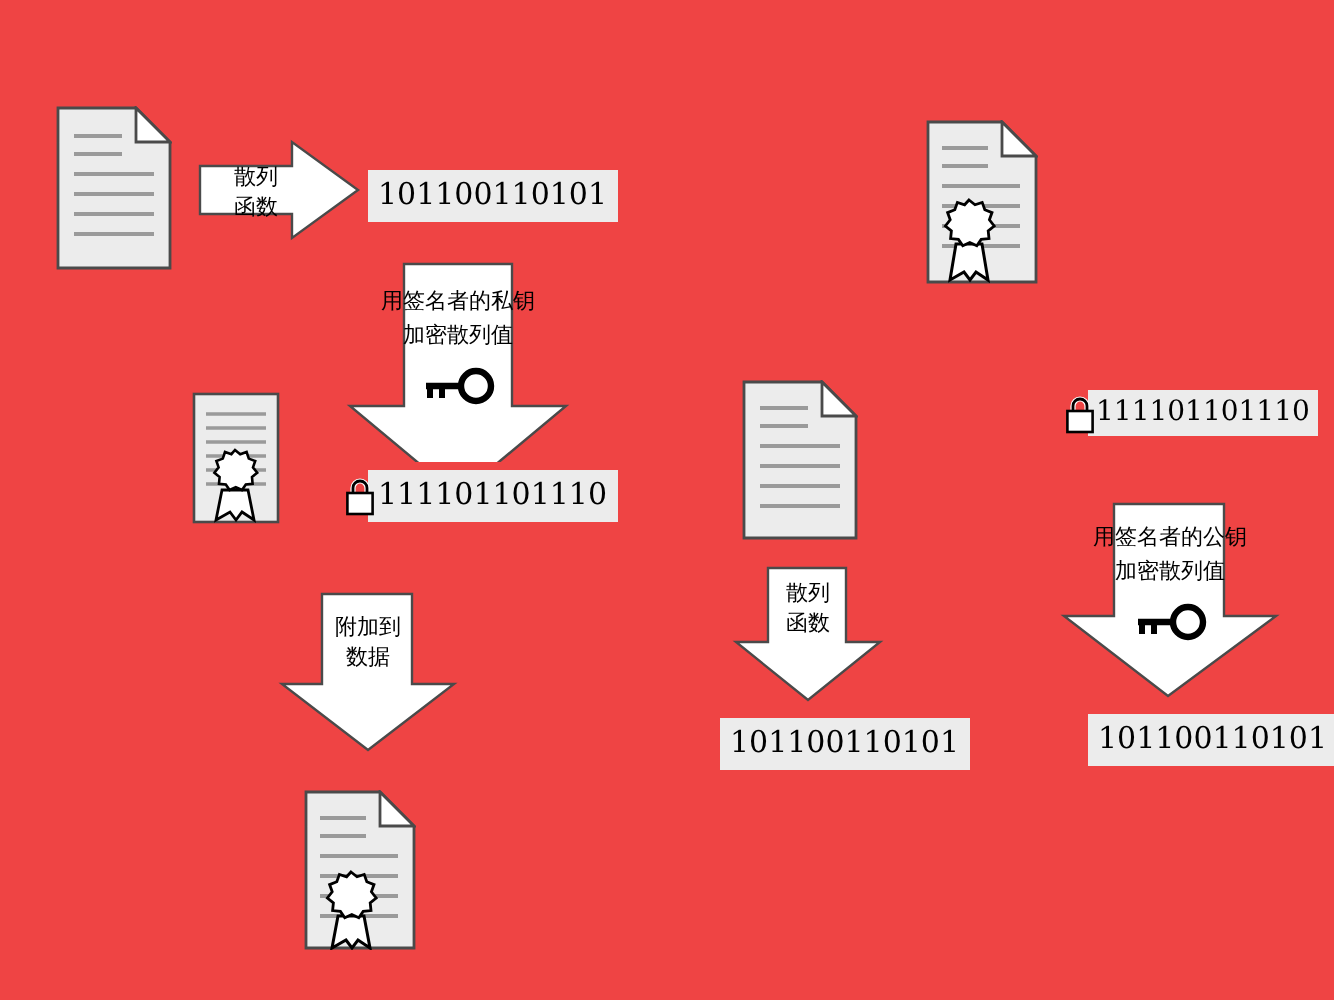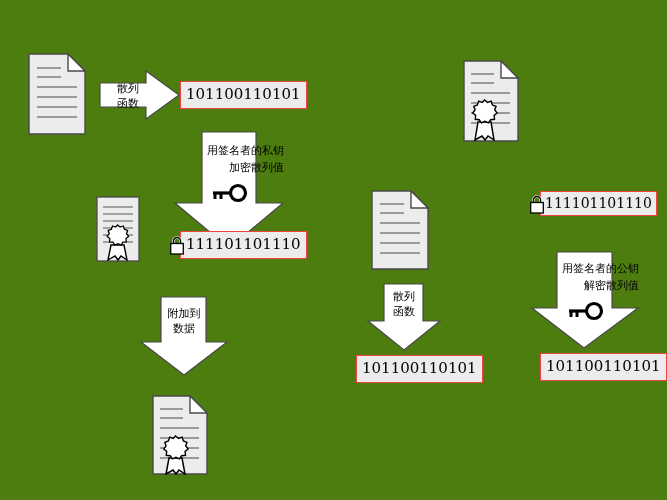--- a/index.html
+++ b/index.html
@@ -4,34 +4,34 @@
 <style>
   html, body {
     margin: 0;
     padding: 0;
     background: #000000;
   }
   #canvas {
     position: relative;
     width: 667px;
     height: 500px;
-    background: #4d7c0f;
+    background: #ef4444;
     overflow: hidden;
     font-family: "DejaVu Sans", "Liberation Sans", sans-serif;
   }
 
   
   .doc { position: absolute; }
   .doc svg { display: block; }
 
   
   .hash-chip {
     position: absolute;
     background: #ececec;
-    border: 1px solid #ef4444;
+    border: 4px solid #ef4444;
     color: #000000;
     font-family: "DejaVu Serif", "Liberation Serif", serif;
     font-size: 15px;
     line-height: 1;
     padding: 5px 5px 6px 5px;
     white-space: nowrap;
     letter-spacing: 0px;
     box-sizing: border-box;
   }
   .hash-chip.small { font-size: 14px; padding: 4px 4px 5px 4px; }
@@ -54,21 +54,21 @@
     left: 0;
     width: 100%;
     text-align: center;
     color: #000000;
     font-family: "DejaVu Sans", "Liberation Sans", sans-serif;
     font-size: 11px;
     line-height: 15px;
     white-space: pre-line;
     pointer-events: none;
   }
-  .arrow-label.big { font-size: 11px; line-height: 17px; text-align: right; }
+  .arrow-label.big { font-size: 11px; line-height: 17px; }
   .key-glyph {
     position: absolute;
     left: 0;
     width: 100%;
     text-align: center;
     pointer-events: none;
   }
   .key-glyph svg { display: inline-block; }
 </style>
 </head>
@@ -226,21 +226,21 @@
       </svg>
     </span>
     <span>111101101110</span>
   </div>
 
   <div class="arrow" style="left:531px; top:251px; width:108px; height:98px;">
     <svg width="108" height="98" viewBox="0 0 108 98">
       <path d="M26,1 H81 V57 H107 L53,97 L1,57 H26 Z" fill="#ffffff" stroke="#4a4a4a" stroke-width="1.2" stroke-linejoin="miter"></path>
     </svg>
     <div class="arrow-label big" style="top:9px;">用签名者的公钥
-解密散列值</div>
+加密散列值</div>
     <div class="key-glyph" style="top:50px;">
       <svg width="36" height="20" viewBox="0 0 36 20">
         <circle cx="27" cy="10" r="7.5" fill="none" stroke="#000000" stroke-width="3.2"></circle>
         <line x1="2" y1="10" x2="20" y2="10" stroke="#000000" stroke-width="3.2"></line>
         <line x1="4" y1="10" x2="4" y2="16" stroke="#000000" stroke-width="3"></line>
         <line x1="10" y1="10" x2="10" y2="16" stroke="#000000" stroke-width="3"></line>
       </svg>
     </div>
   </div>
 

